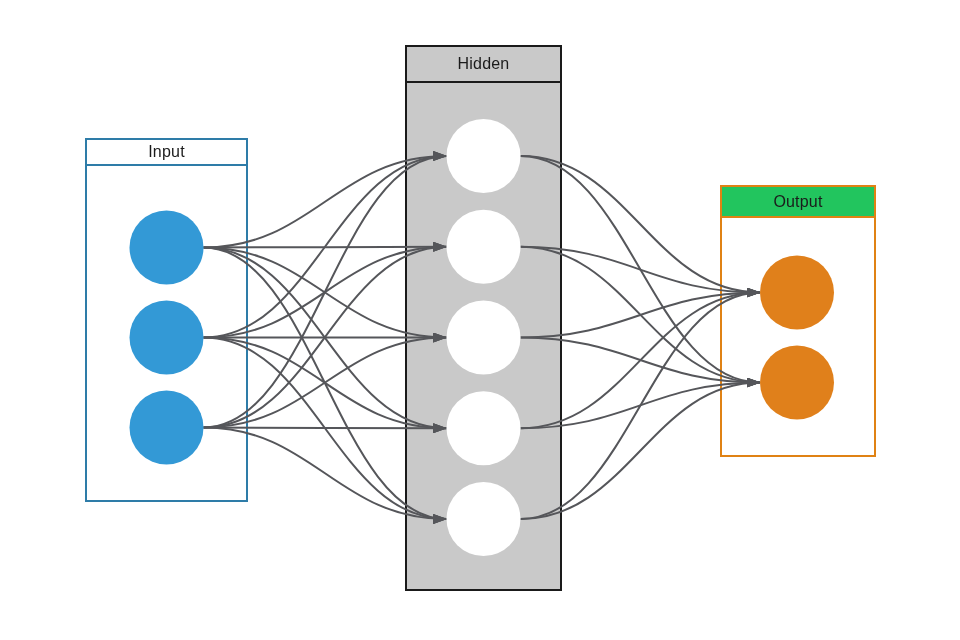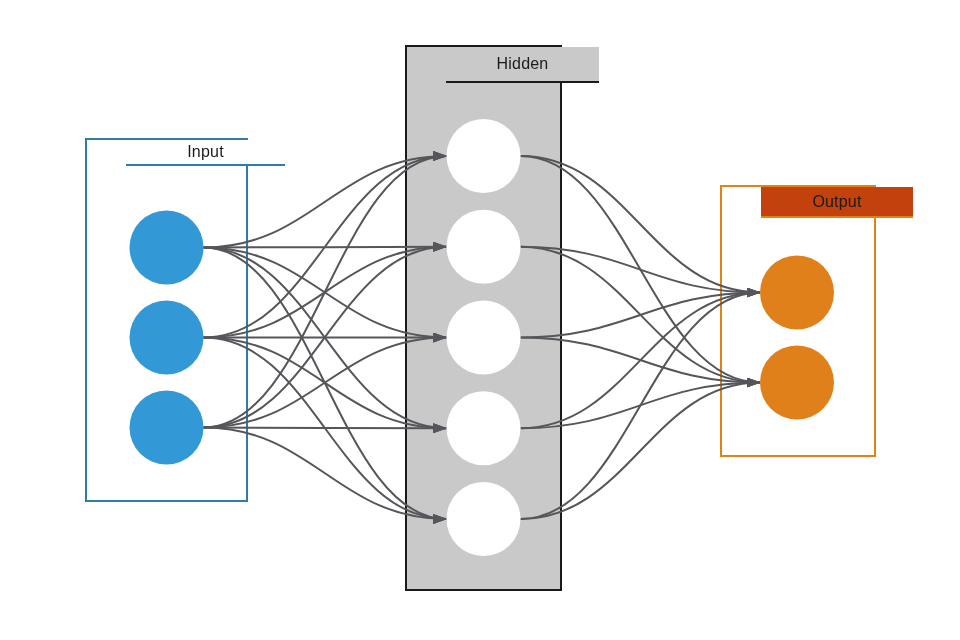--- a/index.html
+++ b/index.html
@@ -24,21 +24,20 @@
   .layer-header {
     box-sizing: border-box;
     width: 100%;
     border-bottom: 2px solid #000;
     display: flex;
     align-items: center;
     justify-content: center;
     font-size: 16px;
     color: #1b1b1b;
     letter-spacing: 0.2px;
-    margin-left: 39px;
   }
   
   #box-input  { left: 85px;  top: 138px; width: 163px; height: 364px; }
   #box-input  .layer-header { height: 26px; }
   #box-hidden { left: 405px; top: 45px;  width: 157px; height: 546px; }
   #box-hidden .layer-header { height: 36px; }
   #box-output { left: 720px; top: 185px; width: 156px; height: 272px; }
   #box-output .layer-header { height: 31px; }
 
   #edges-nodes-svg {
@@ -60,21 +59,21 @@
     </div>
   </div>
 
   <div id="box-hidden" class="layer-box" style="border-color: rgb(26, 26, 26); background: rgb(201, 201, 201);">
     <div class="layer-header" style="border-bottom-color: rgb(26, 26, 26); background: rgb(201, 201, 201);">
       <span>Hidden</span>
     </div>
   </div>
 
   <div id="box-output" class="layer-box" style="border-color: rgb(224, 130, 20); background: rgb(255, 255, 255);">
-    <div class="layer-header" style="border-bottom-color: rgb(224, 130, 20); background: #c2410c;">
+    <div class="layer-header" style="border-bottom-color: rgb(224, 130, 20); background: #22c55e;">
       <span>Output</span>
     </div>
   </div>
 
   <svg id="edges-nodes-svg" viewBox="0 0 960 640" xmlns="http://www.w3.org/2000/svg">
       <defs>
         <marker id="arrowhead" viewBox="0 0 10 7" refX="9.5" refY="3.5" markerWidth="7" markerHeight="5" markerUnits="strokeWidth" orient="auto">
           <path d="M0,0 L10,3.5 L0,7 Z" fill="#55565A"></path>
         </marker>
       </defs>

